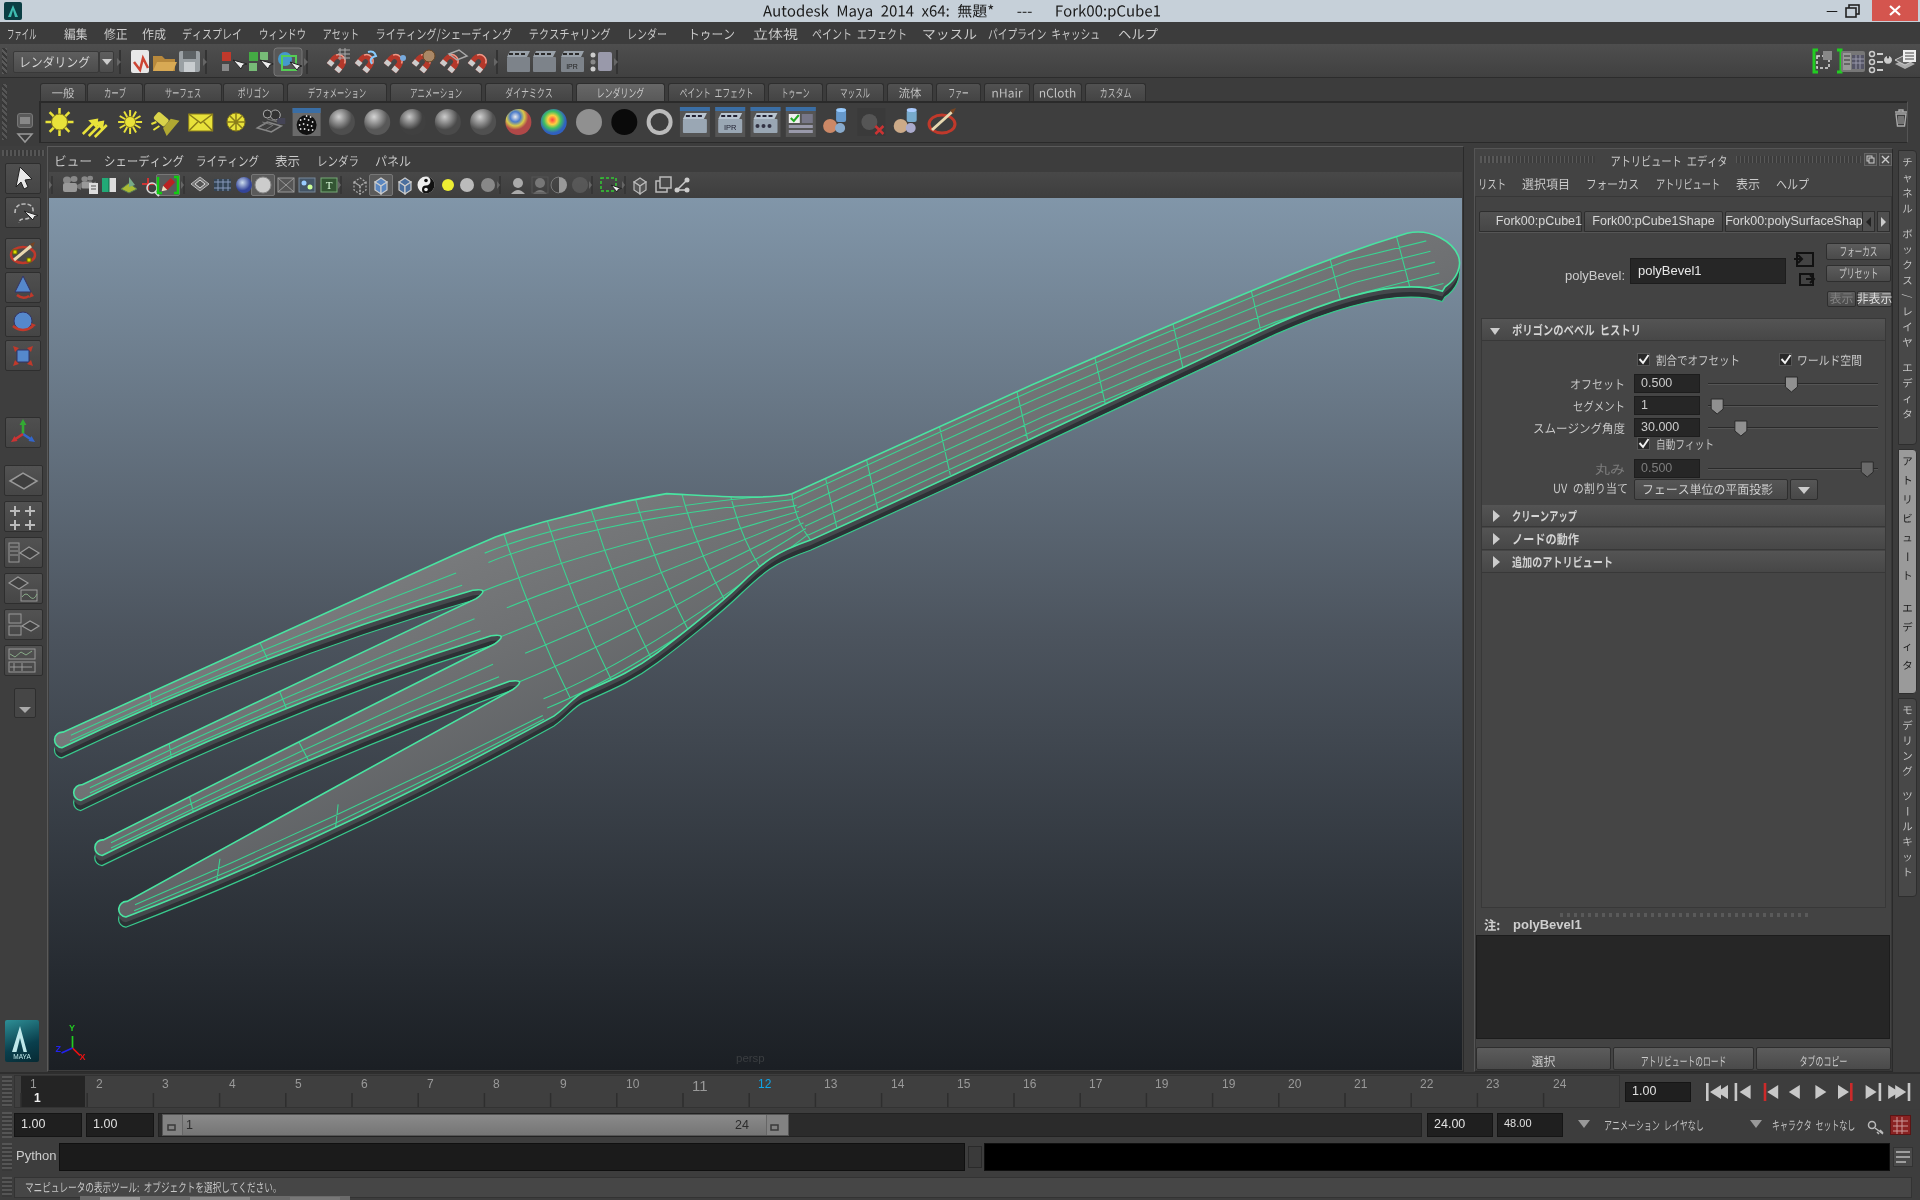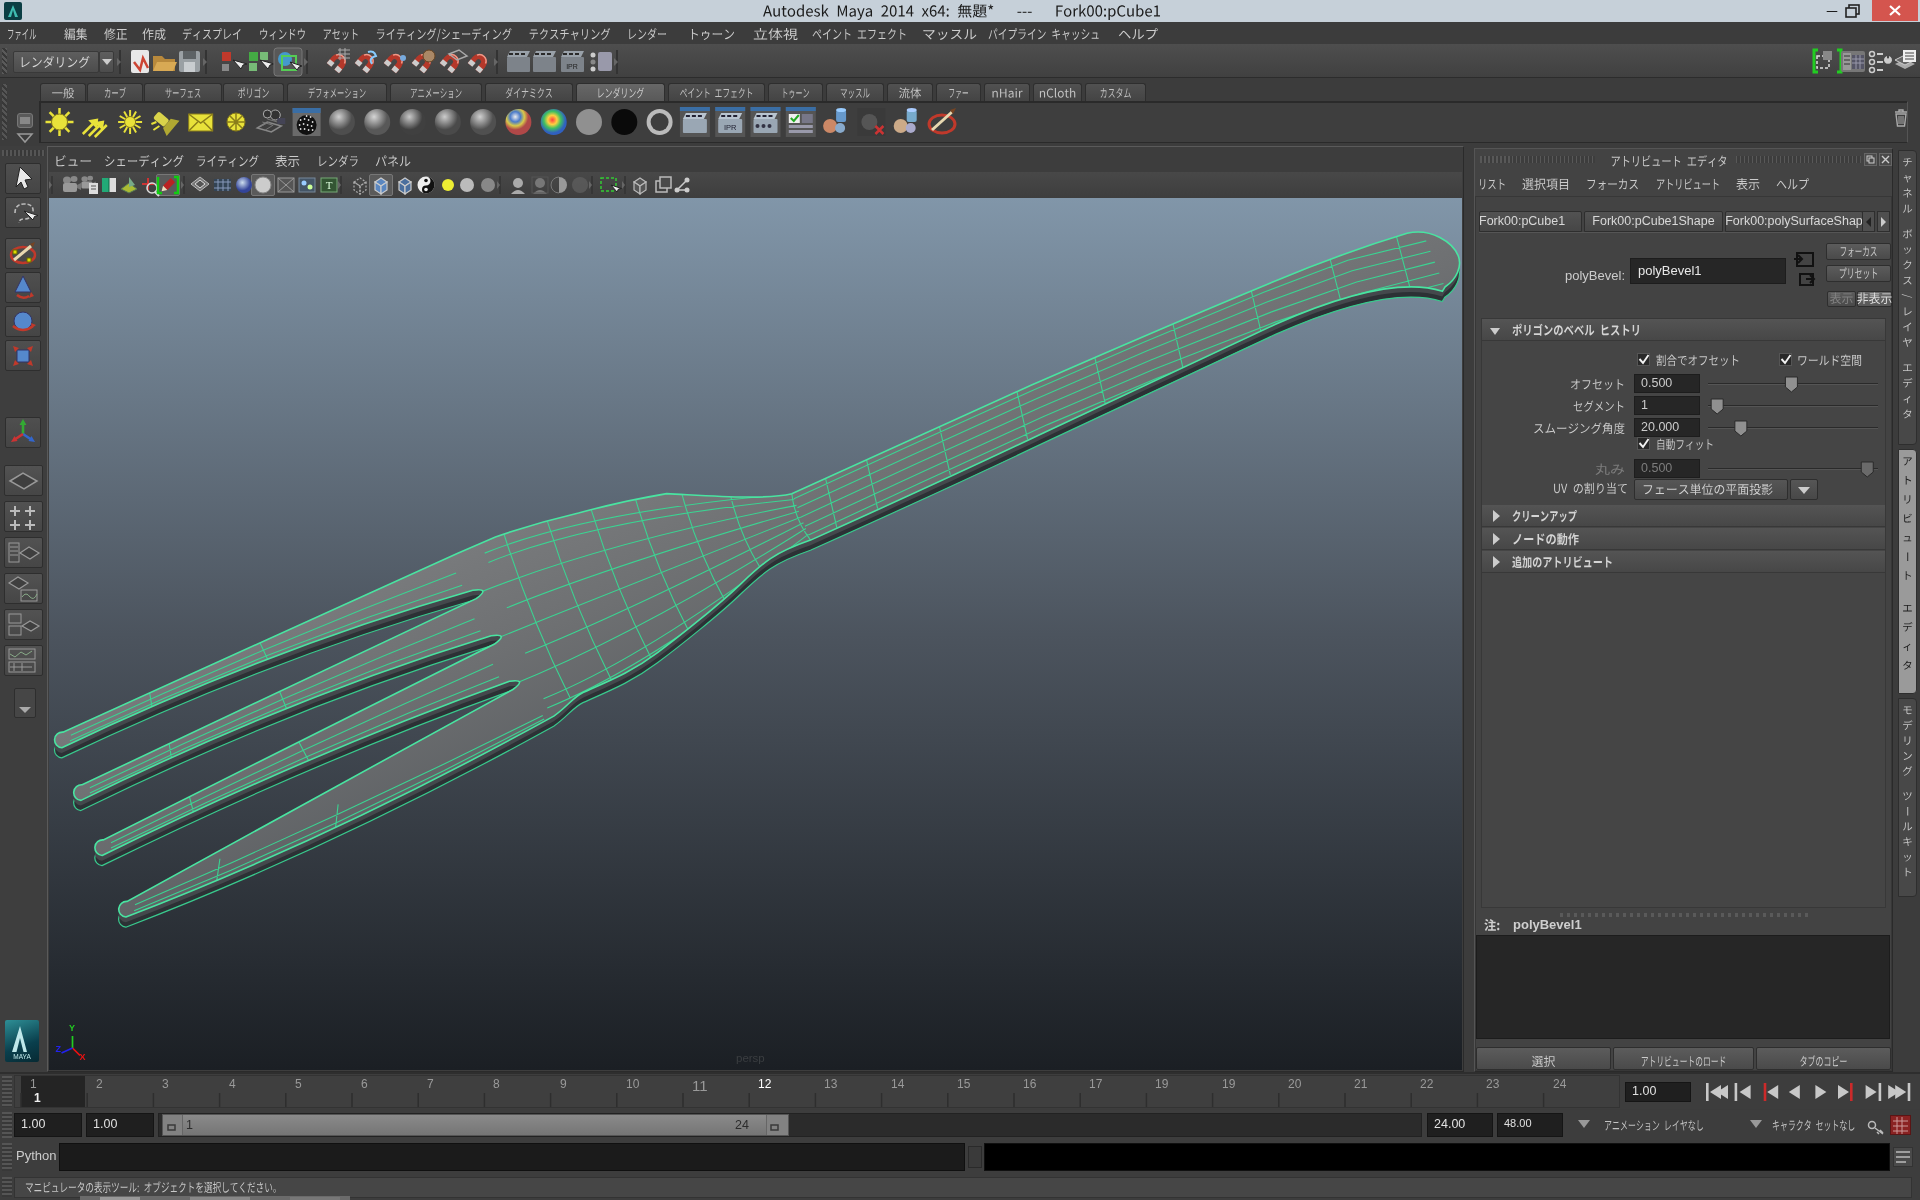--- a/index.html
+++ b/index.html
@@ -95,21 +95,21 @@
     </g>
     <text x="687" y="864" fill="#3b3e41" font-size="11.5" font-family="Liberation Sans">persp</text>
   </svg>
 <div style="left:1474px;top:148px;width:419px;height:924px;background:#434343;border:1px solid #555;border-right-color:#2a2a2a;border-bottom-color:#2a2a2a"></div>
 <div style="left:1480px;top:156px;width:115px;height:7px;background:repeating-linear-gradient(90deg,#585858 0 1.5px,#3d3d3d 1.5px 4px);"></div>
 <div style="left:1736px;top:156px;width:125px;height:7px;background:repeating-linear-gradient(90deg,#585858 0 1.5px,#3d3d3d 1.5px 4px);"></div>
 <div style="left:1864px;top:153px;width:13px;height:13px;background:#4a4a4a;border:1px solid #666"></div>
 <div style="left:1879px;top:153px;width:13px;height:13px;background:#4a4a4a;border:1px solid #666"></div>
 <div style="left:1475px;top:196px;width:417px;height:875px;background:#434343;border:1px solid #373737"></div>
 <div style="left:1479px;top:211px;width:103px;height:21px;background:linear-gradient(#525252,#464646);border:1px solid #2e2e2e;border-radius:2px 2px 0 0"></div>
-<div style="left:1479px;top:214px;width:103px;height:17px;color:#d8d8d8;font-size:12.5px;text-align:left;overflow:hidden;white-space:nowrap">Fork00:pCube1</div>
+<div style="left:1479px;top:214px;width:103px;height:17px;color:#d8d8d8;font-size:12.5px;text-align:right;overflow:hidden;white-space:nowrap">Fork00:pCube1</div>
 <div style="left:1584px;top:211px;width:139px;height:21px;background:linear-gradient(#525252,#464646);border:1px solid #2e2e2e;border-radius:2px 2px 0 0"></div>
 <div style="left:1584px;top:214px;width:139px;height:17px;color:#d8d8d8;font-size:12.5px;text-align:center;overflow:hidden;white-space:nowrap">Fork00:pCube1Shape</div>
 <div style="left:1725px;top:211px;width:138px;height:21px;background:linear-gradient(#525252,#464646);border:1px solid #2e2e2e;border-radius:2px 2px 0 0"></div>
 <div style="left:1725px;top:214px;width:138px;height:17px;color:#d8d8d8;font-size:12.5px;text-align:center;overflow:hidden;white-space:nowrap">Fork00:polySurfaceShap</div>
 <div style="left:1862px;top:211px;width:13px;height:21px;background:#4f4f4f;border:1px solid #2e2e2e"></div>
 <div style="left:1877px;top:211px;width:13px;height:21px;background:#4f4f4f;border:1px solid #2e2e2e"></div>
 <div style="left:1479px;top:232px;width:411px;height:1px;background:#555;"></div>
 <div style="left:1512px;top:268px;width:113px;height:16px;color:#ccc;font-size:13px;text-align:right">polyBevel:</div>
 <div style="left:1630px;top:258px;width:156px;height:26px;background:#262626;border:1px solid #1d1d1d"></div>
 <div style="left:1638px;top:263px;color:#e8e8e8;font-size:13px">polyBevel1</div>
@@ -121,21 +121,21 @@
 <div style="left:1482px;top:319px;width:403px;height:22px;background:linear-gradient(#545454,#474747);border-bottom:1px solid #383838"></div>
 <div style="left:1637px;top:353px;width:13px;height:13px;background:#292929;border:1px solid #555"></div>
 <div style="left:1779px;top:353px;width:13px;height:13px;background:#292929;border:1px solid #555"></div>
 <div style="left:1634px;top:374px;width:66px;height:19px;background:#262626;border:1px solid #1d1d1d"></div>
 <div style="left:1641px;top:376px;color:#cccccc;font-size:12.5px">0.500</div>
 <div style="left:1708px;top:383px;width:170px;height:2px;background:#2a2a2a;border-bottom:1px solid #555"></div>
 <div style="left:1634px;top:396px;width:66px;height:19px;background:#262626;border:1px solid #1d1d1d"></div>
 <div style="left:1641px;top:398px;color:#cccccc;font-size:12.5px">1</div>
 <div style="left:1708px;top:405px;width:170px;height:2px;background:#2a2a2a;border-bottom:1px solid #555"></div>
 <div style="left:1634px;top:418px;width:66px;height:19px;background:#262626;border:1px solid #1d1d1d"></div>
-<div style="left:1641px;top:420px;color:#cccccc;font-size:12.5px">20.000</div>
+<div style="left:1641px;top:420px;color:#cccccc;font-size:12.5px">30.000</div>
 <div style="left:1708px;top:427px;width:170px;height:2px;background:#2a2a2a;border-bottom:1px solid #555"></div>
 <div style="left:1637px;top:437px;width:13px;height:13px;background:#292929;border:1px solid #555"></div>
 <div style="left:1634px;top:459px;width:66px;height:19px;background:#262626;border:1px solid #1d1d1d"></div>
 <div style="left:1641px;top:461px;color:#7d7d7d;font-size:12.5px">0.500</div>
 <div style="left:1708px;top:468px;width:170px;height:2px;background:#2a2a2a;border-bottom:1px solid #555"></div>
 <div style="left:1634px;top:479px;width:154px;height:21px;background:linear-gradient(#565656,#484848);border:1px solid #2e2e2e;border-radius:2px"></div>
 <div style="left:1790px;top:479px;width:28px;height:21px;background:linear-gradient(#565656,#484848);border:1px solid #2e2e2e;border-radius:2px"></div>
 <div style="left:1482px;top:505px;width:403px;height:22px;background:linear-gradient(#545454,#474747);border-bottom:1px solid #383838"></div>
 <div style="left:1482px;top:528px;width:403px;height:22px;background:linear-gradient(#545454,#474747);border-bottom:1px solid #383838"></div>
 <div style="left:1482px;top:551px;width:403px;height:22px;background:linear-gradient(#545454,#474747);border-bottom:1px solid #383838"></div>
@@ -159,21 +159,21 @@
 <div style="left:96px;top:1077px;width:30px;color:#9a9a9a;font-size:12px">2</div>
 <div style="left:162px;top:1077px;width:30px;color:#9a9a9a;font-size:12px">3</div>
 <div style="left:229px;top:1077px;width:30px;color:#9a9a9a;font-size:12px">4</div>
 <div style="left:295px;top:1077px;width:30px;color:#9a9a9a;font-size:12px">5</div>
 <div style="left:361px;top:1077px;width:30px;color:#9a9a9a;font-size:12px">6</div>
 <div style="left:427px;top:1077px;width:30px;color:#9a9a9a;font-size:12px">7</div>
 <div style="left:493px;top:1077px;width:30px;color:#9a9a9a;font-size:12px">8</div>
 <div style="left:560px;top:1077px;width:30px;color:#9a9a9a;font-size:12px">9</div>
 <div style="left:626px;top:1077px;width:30px;color:#9a9a9a;font-size:12px">10</div>
 <div style="left:692px;top:1077px;width:30px;color:#9a9a9a;font-size:15px">11</div>
-<div style="left:758px;top:1077px;width:30px;color:#ffffff;font-size:12px">12</div>
+<div style="left:758px;top:1077px;width:30px;color:#0ea5e9;font-size:12px">12</div>
 <div style="left:824px;top:1077px;width:30px;color:#9a9a9a;font-size:12px">13</div>
 <div style="left:891px;top:1077px;width:30px;color:#9a9a9a;font-size:12px">14</div>
 <div style="left:957px;top:1077px;width:30px;color:#9a9a9a;font-size:12px">15</div>
 <div style="left:1023px;top:1077px;width:30px;color:#9a9a9a;font-size:12px">16</div>
 <div style="left:1089px;top:1077px;width:30px;color:#9a9a9a;font-size:12px">17</div>
 <div style="left:1155px;top:1077px;width:30px;color:#9a9a9a;font-size:12px">19</div>
 <div style="left:1222px;top:1077px;width:30px;color:#9a9a9a;font-size:12px">19</div>
 <div style="left:1288px;top:1077px;width:30px;color:#9a9a9a;font-size:12px">20</div>
 <div style="left:1354px;top:1077px;width:30px;color:#9a9a9a;font-size:12px">21</div>
 <div style="left:1420px;top:1077px;width:30px;color:#9a9a9a;font-size:12px">22</div>

